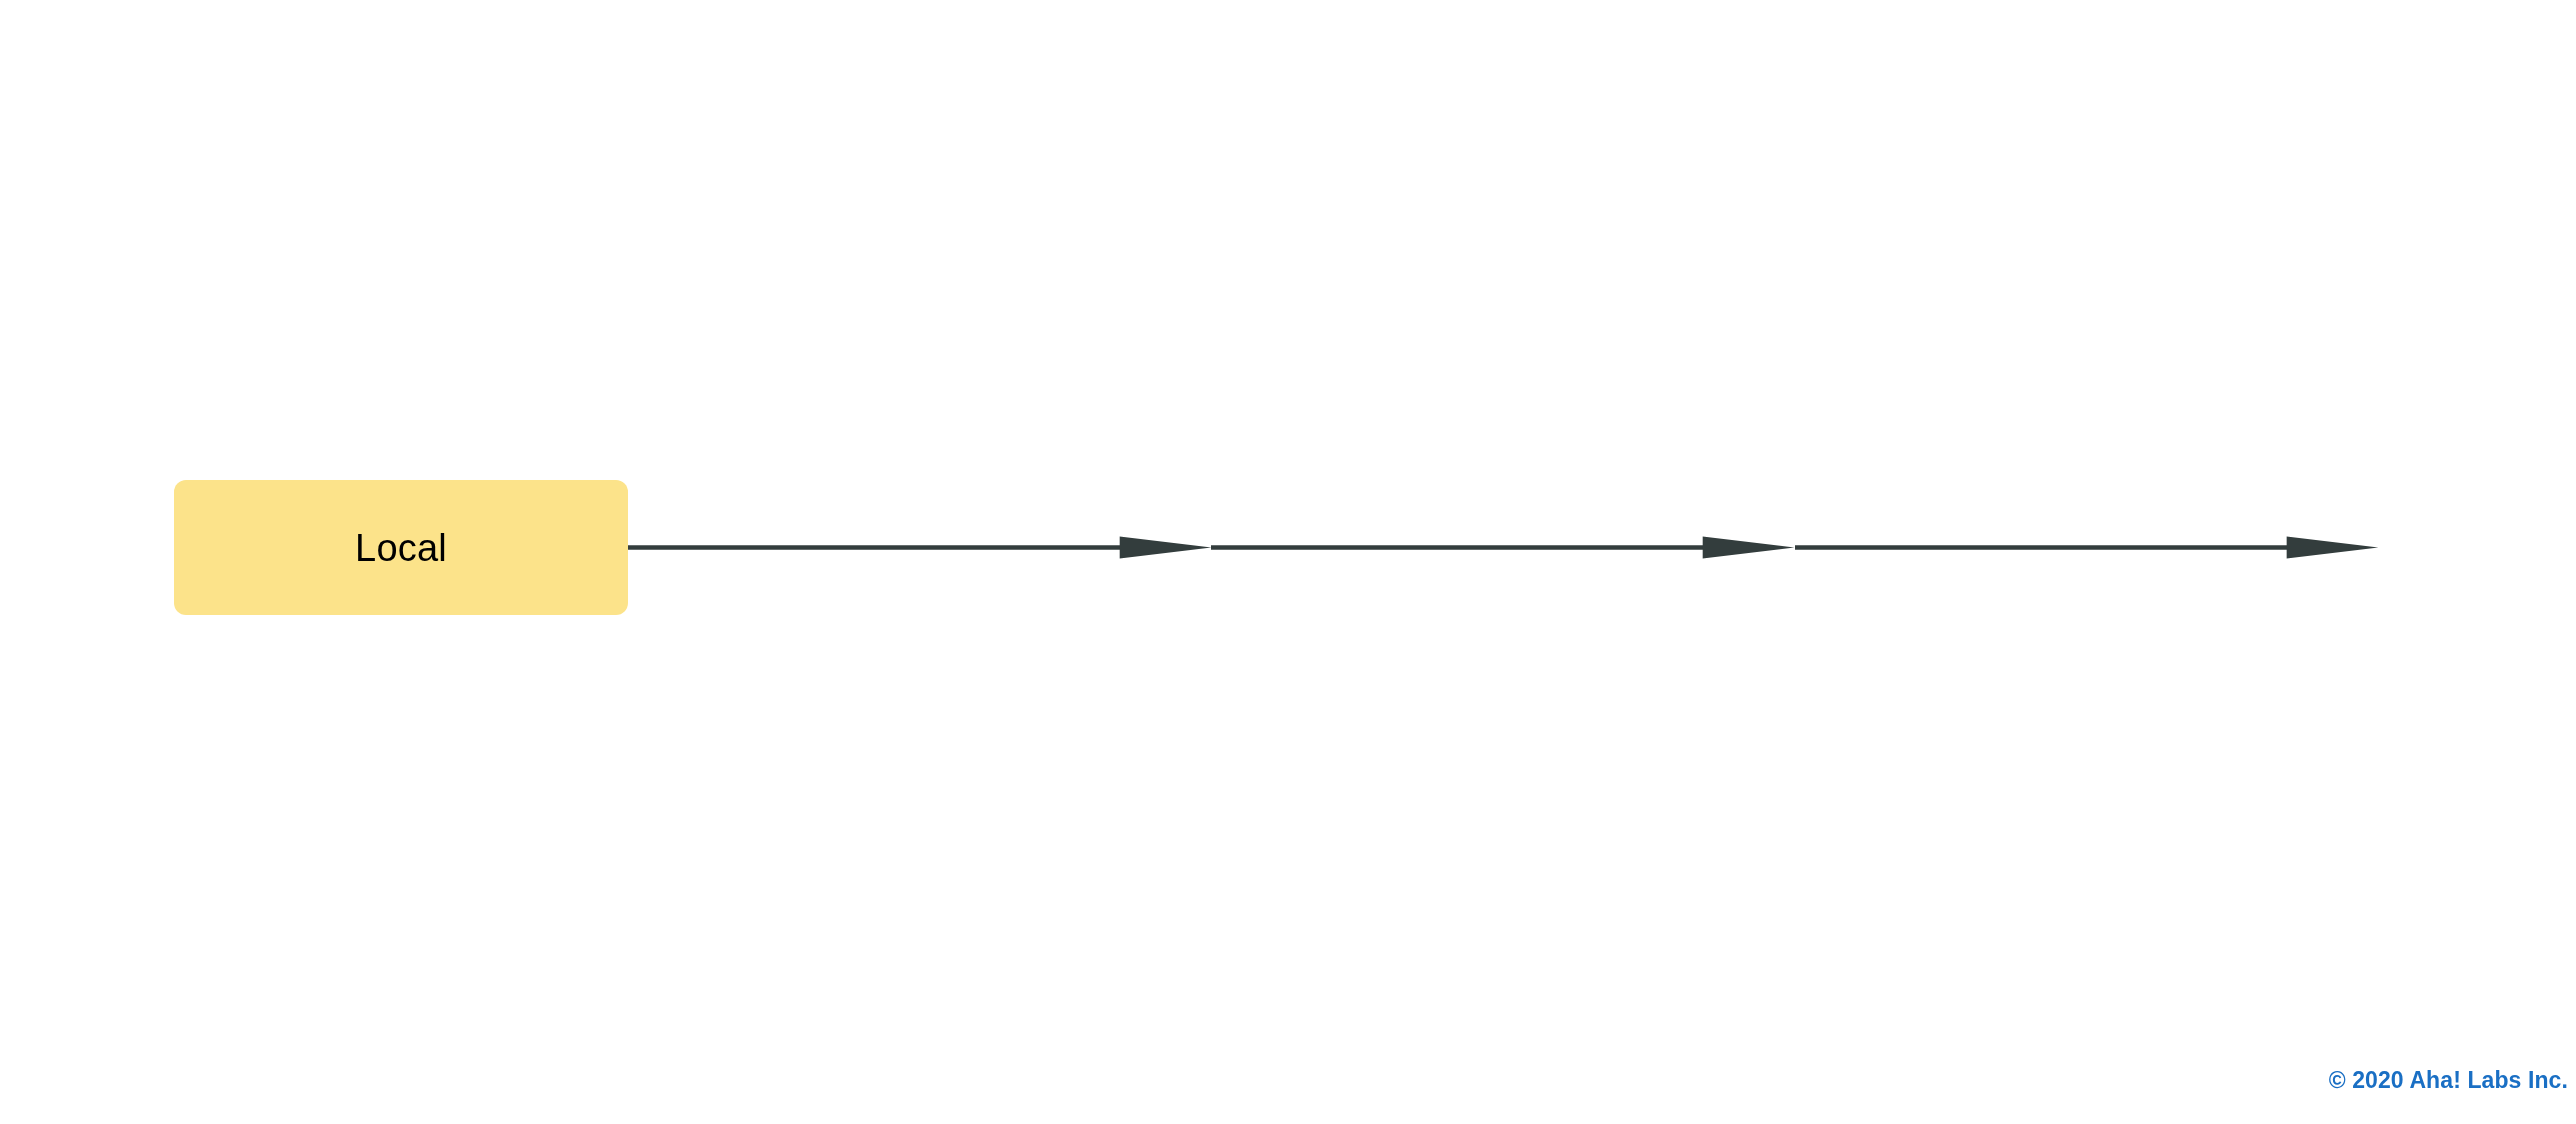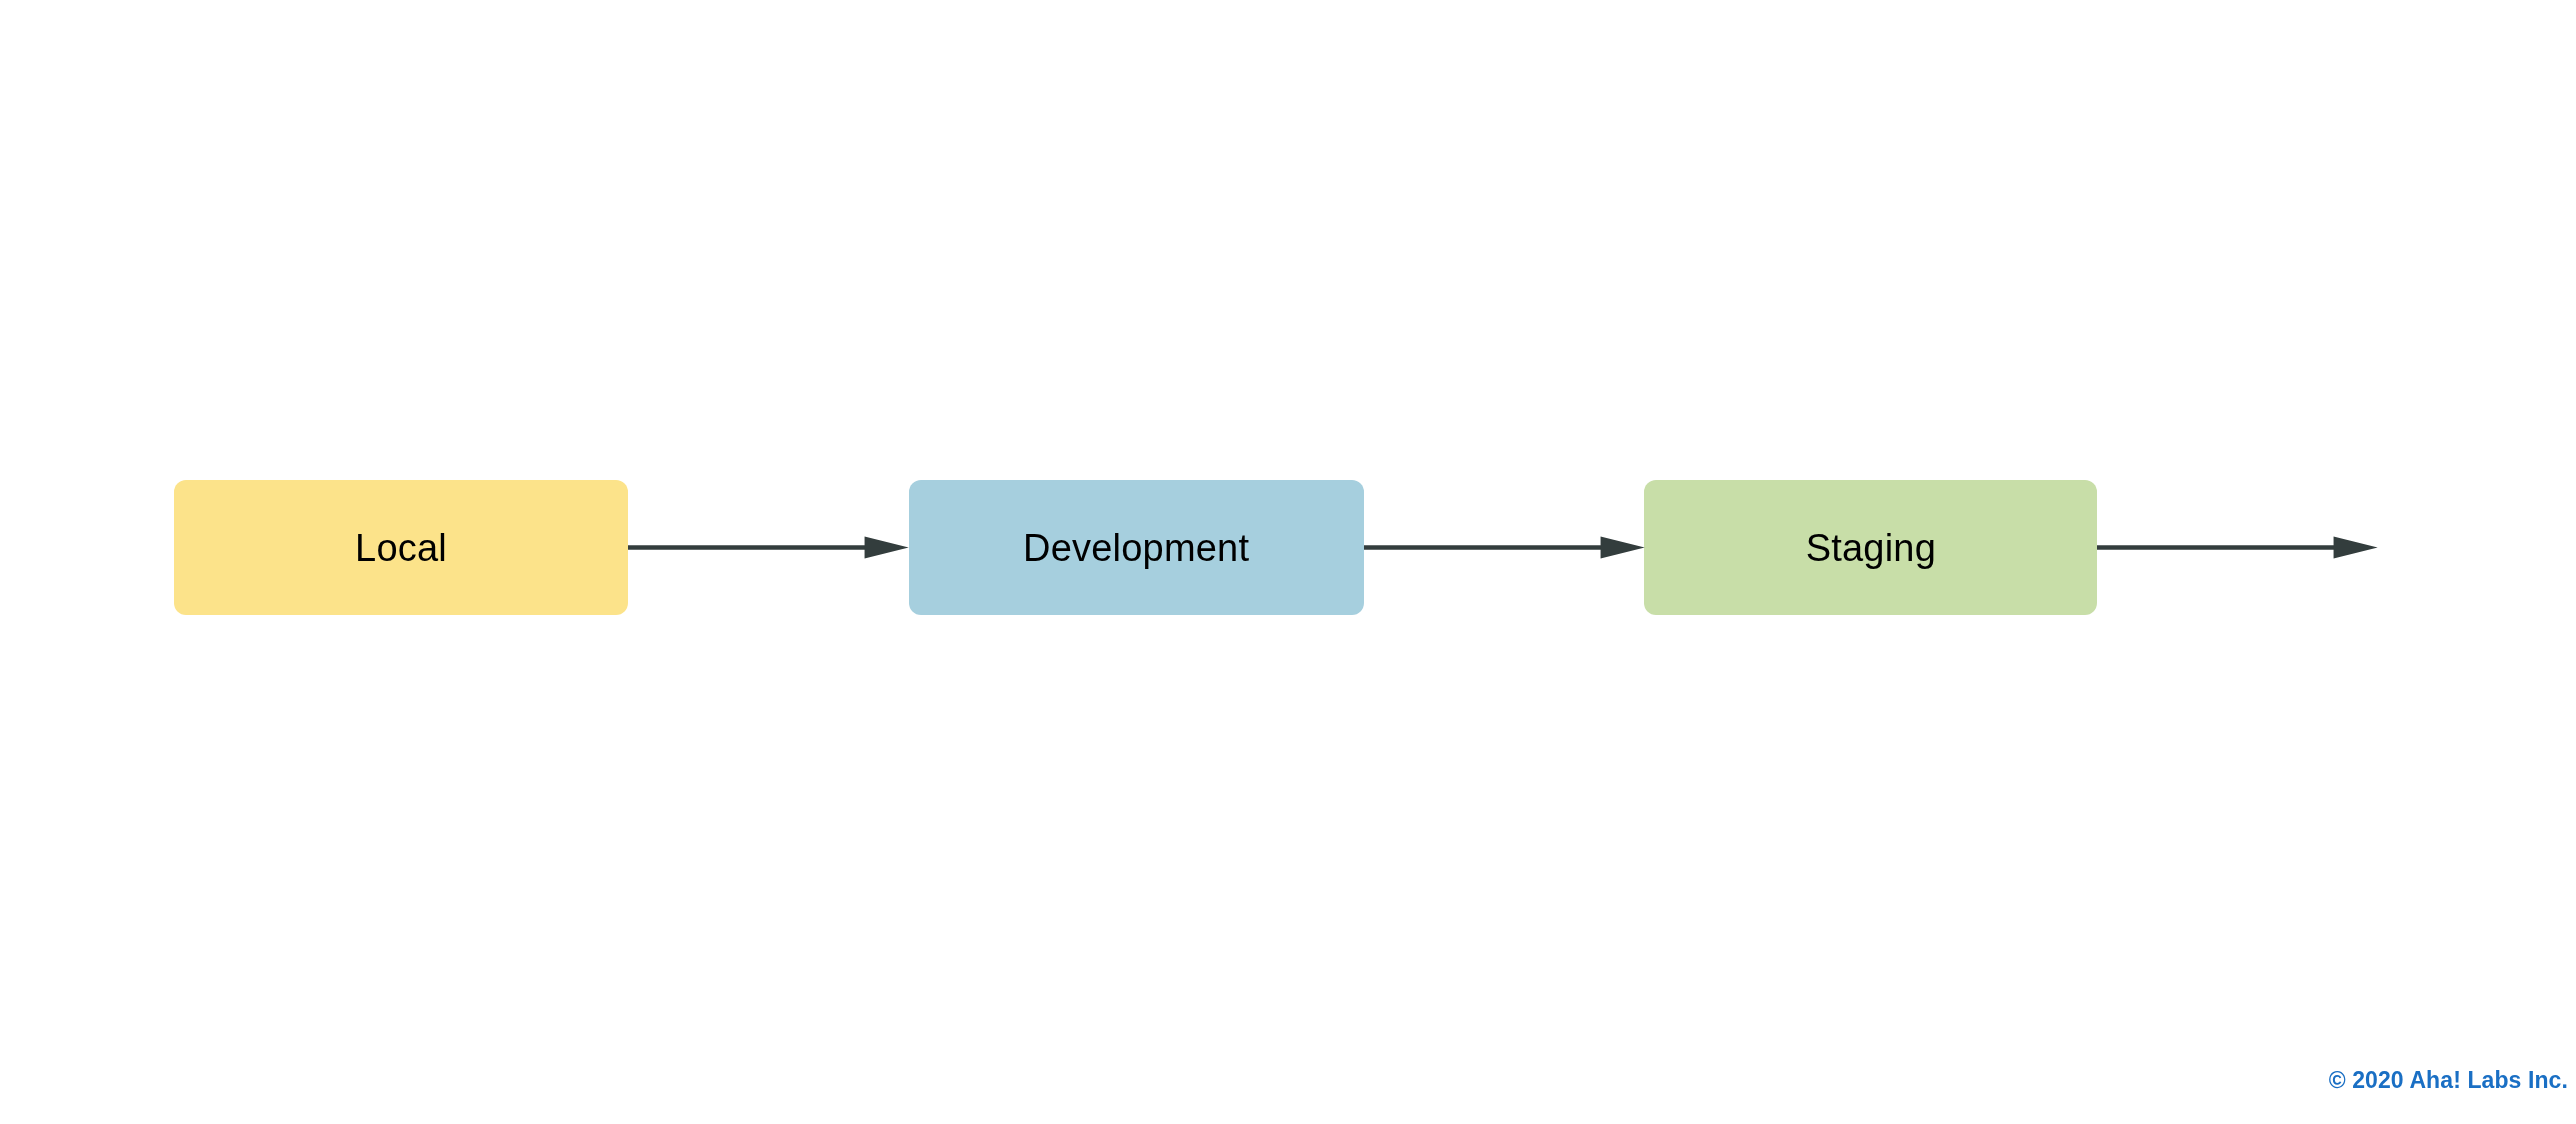--- a/index.html
+++ b/index.html
@@ -82,34 +82,28 @@
       <span class="node-label">Local</span>
     </div>
 
     <div class="connector">
       <svg viewBox="0 0 140 40" preserveAspectRatio="none">
         <line x1="0" y1="20" x2="122" y2="20" stroke="#333d3d" stroke-width="5"></line>
         <polygon points="118,8 140,20 118,32" fill="#333d3d"></polygon>
       </svg>
     </div>
 
-    <div class="node" style="width:455px; background:#a6cfde;">
-      <span class="node-label">Development</span>
-    </div>
 
     <div class="connector">
       <svg viewBox="0 0 140 40" preserveAspectRatio="none">
         <line x1="0" y1="20" x2="122" y2="20" stroke="#333d3d" stroke-width="5"></line>
         <polygon points="118,8 140,20 118,32" fill="#333d3d"></polygon>
       </svg>
     </div>
 
-    <div class="node" style="width:453px; background:#c8dea8;">
-      <span class="node-label">Staging</span>
-    </div>
 
     <div class="connector">
       <svg viewBox="0 0 140 40" preserveAspectRatio="none">
         <line x1="0" y1="20" x2="122" y2="20" stroke="#333d3d" stroke-width="5"></line>
         <polygon points="118,8 140,20 118,32" fill="#333d3d"></polygon>
       </svg>
     </div>
 
 
   </div>

